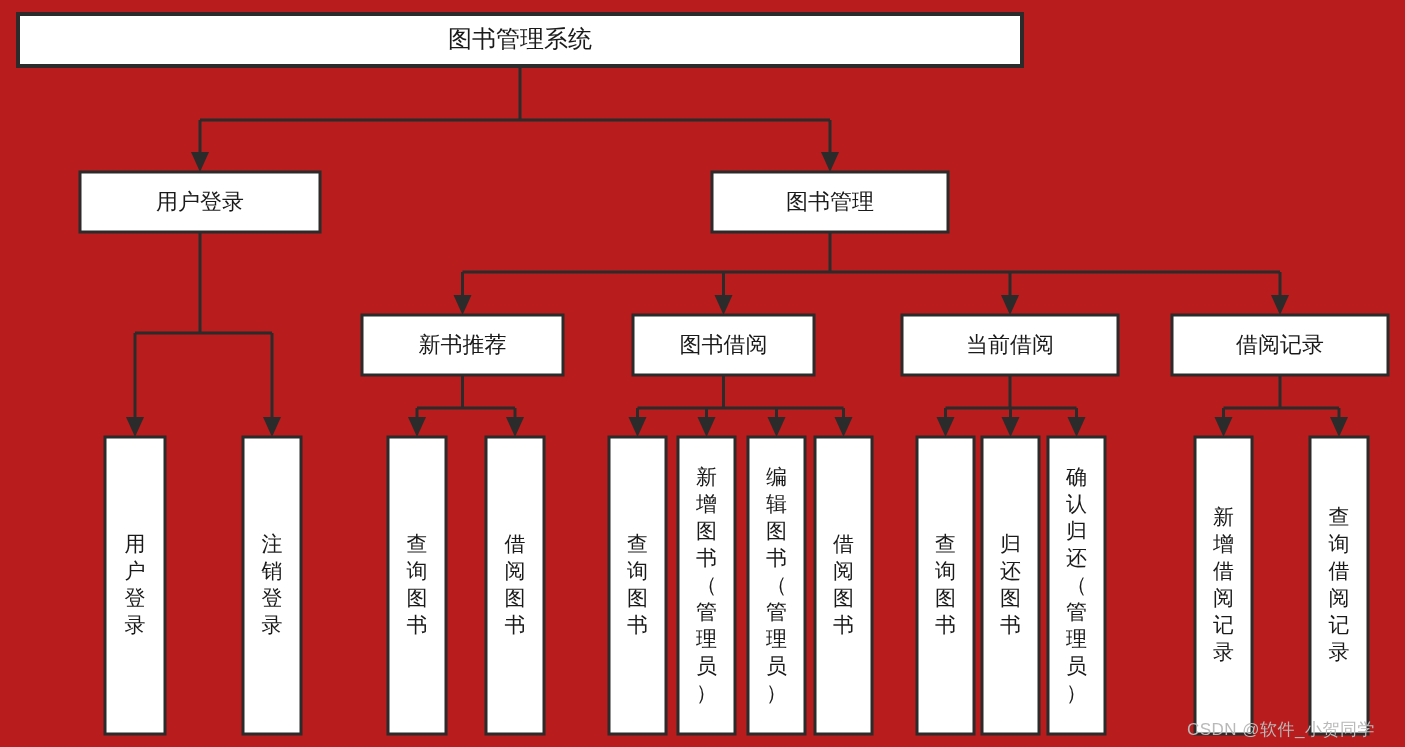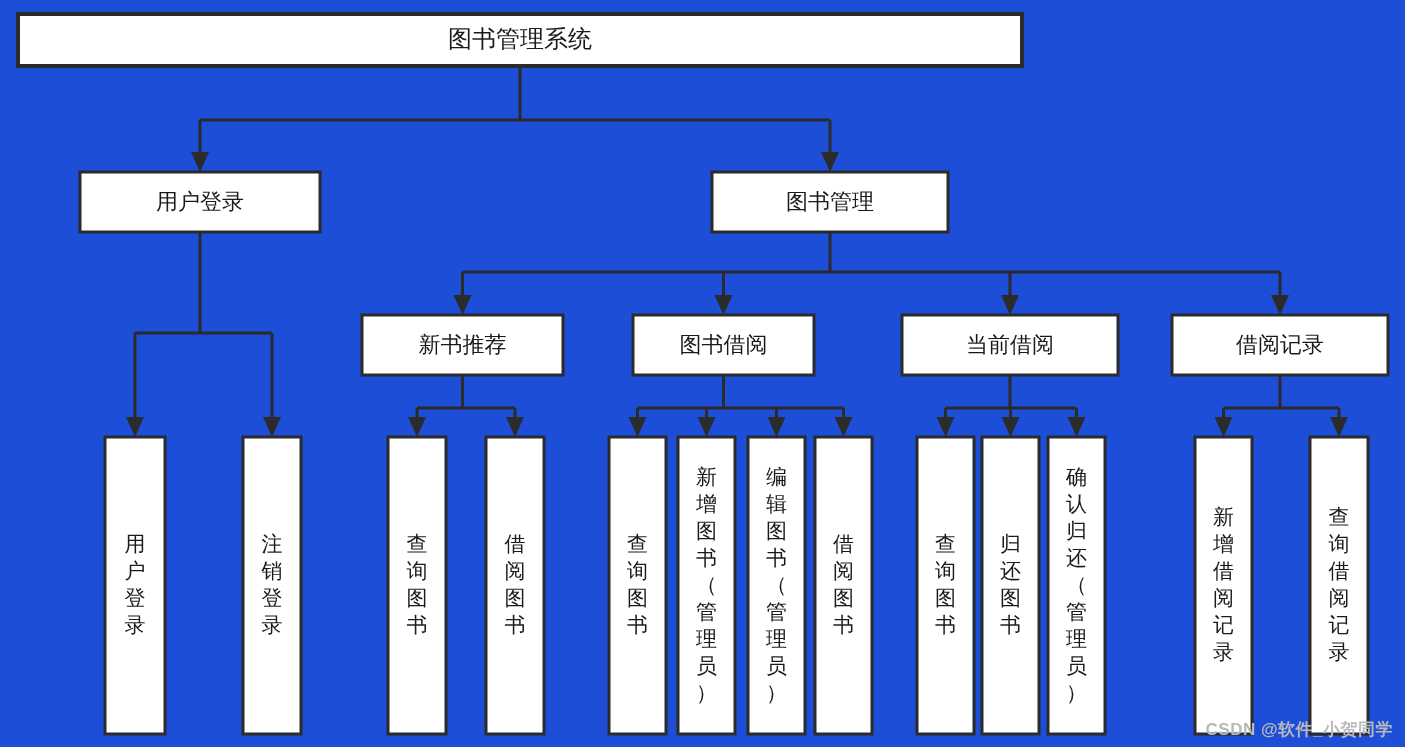--- a/index.html
+++ b/index.html
@@ -1,37 +1,37 @@
 <!DOCTYPE html>
 <html><head>
 <meta charset="utf-8">
 <style>
   html,body{margin:0;padding:0;background:#ffffff;}
   body{
     font-family:"Liberation Sans","DejaVu Sans",sans-serif;
     width:1405px;height:747px;overflow:hidden;
   }
-  #diagram-root{position:relative;width:1405px;height:747px;background:#1d4ed8;}
+  #diagram-root{position:relative;width:1405px;height:747px;background:#b91c1c;}
   svg.diagram{position:absolute;left:0;top:0;width:1405px;height:747px;display:block;}
   .node-box{fill:#ffffff;stroke:#2b2b2b;stroke-width:3;}
   .node-box.root{stroke-width:4;}
   .edge{stroke:#2b2b2b;stroke-width:3;fill:none;}
   .arrow-head{fill:#2b2b2b;stroke:none;}
   .node-label{
     font-family:"Liberation Sans","DejaVu Sans",sans-serif;
     fill:#1a1a1a;text-anchor:middle;dominant-baseline:middle;
   }
   .label-h{font-size:22px;}
   .label-root{font-size:24px;}
   .label-v{font-size:21px;}
   .vchar{dominant-baseline:middle;text-anchor:middle;}
   .watermark{
-    position:absolute;right:12px;bottom:6px;
+    position:absolute;right:30px;bottom:6px;
     font-family:"Liberation Sans","DejaVu Sans",sans-serif;
-    font-size:17px;color:#b9b9b9;white-space:nowrap;letter-spacing:.5px;font-weight:bold;
+    font-size:17px;color:#b9b9b9;white-space:nowrap;letter-spacing:.5px;
   }
 </style>
 </head>
 <body>
 
 <div id="diagram-root">
   <svg class="diagram" viewBox="0 0 1405 747">
     <g id="edges-layer">
         <line x1="520" y1="66" x2="520" y2="120" class="edge"></line>
         <line x1="200" y1="120" x2="830" y2="120" class="edge"></line>

